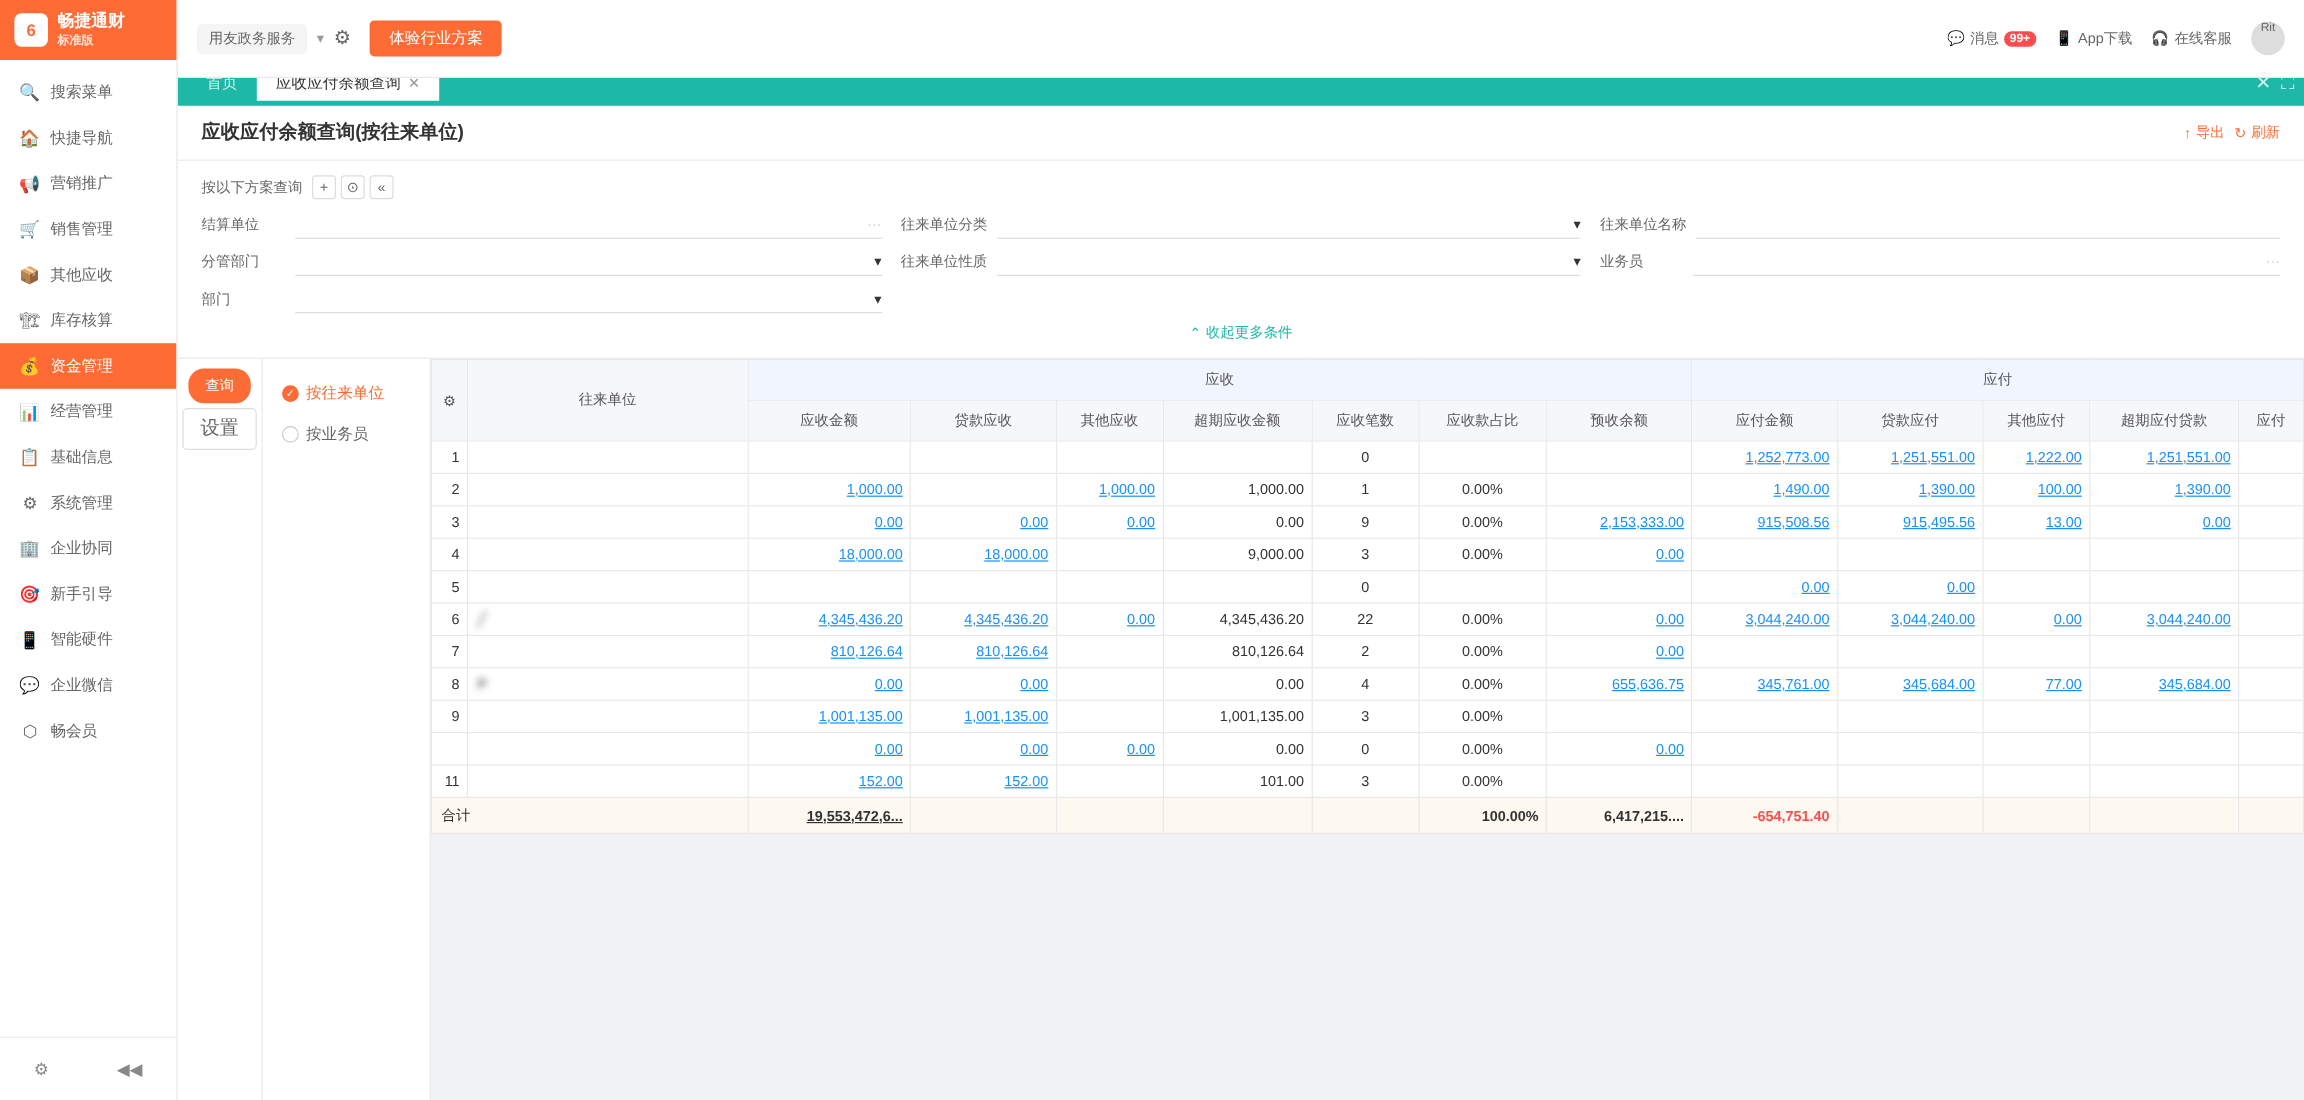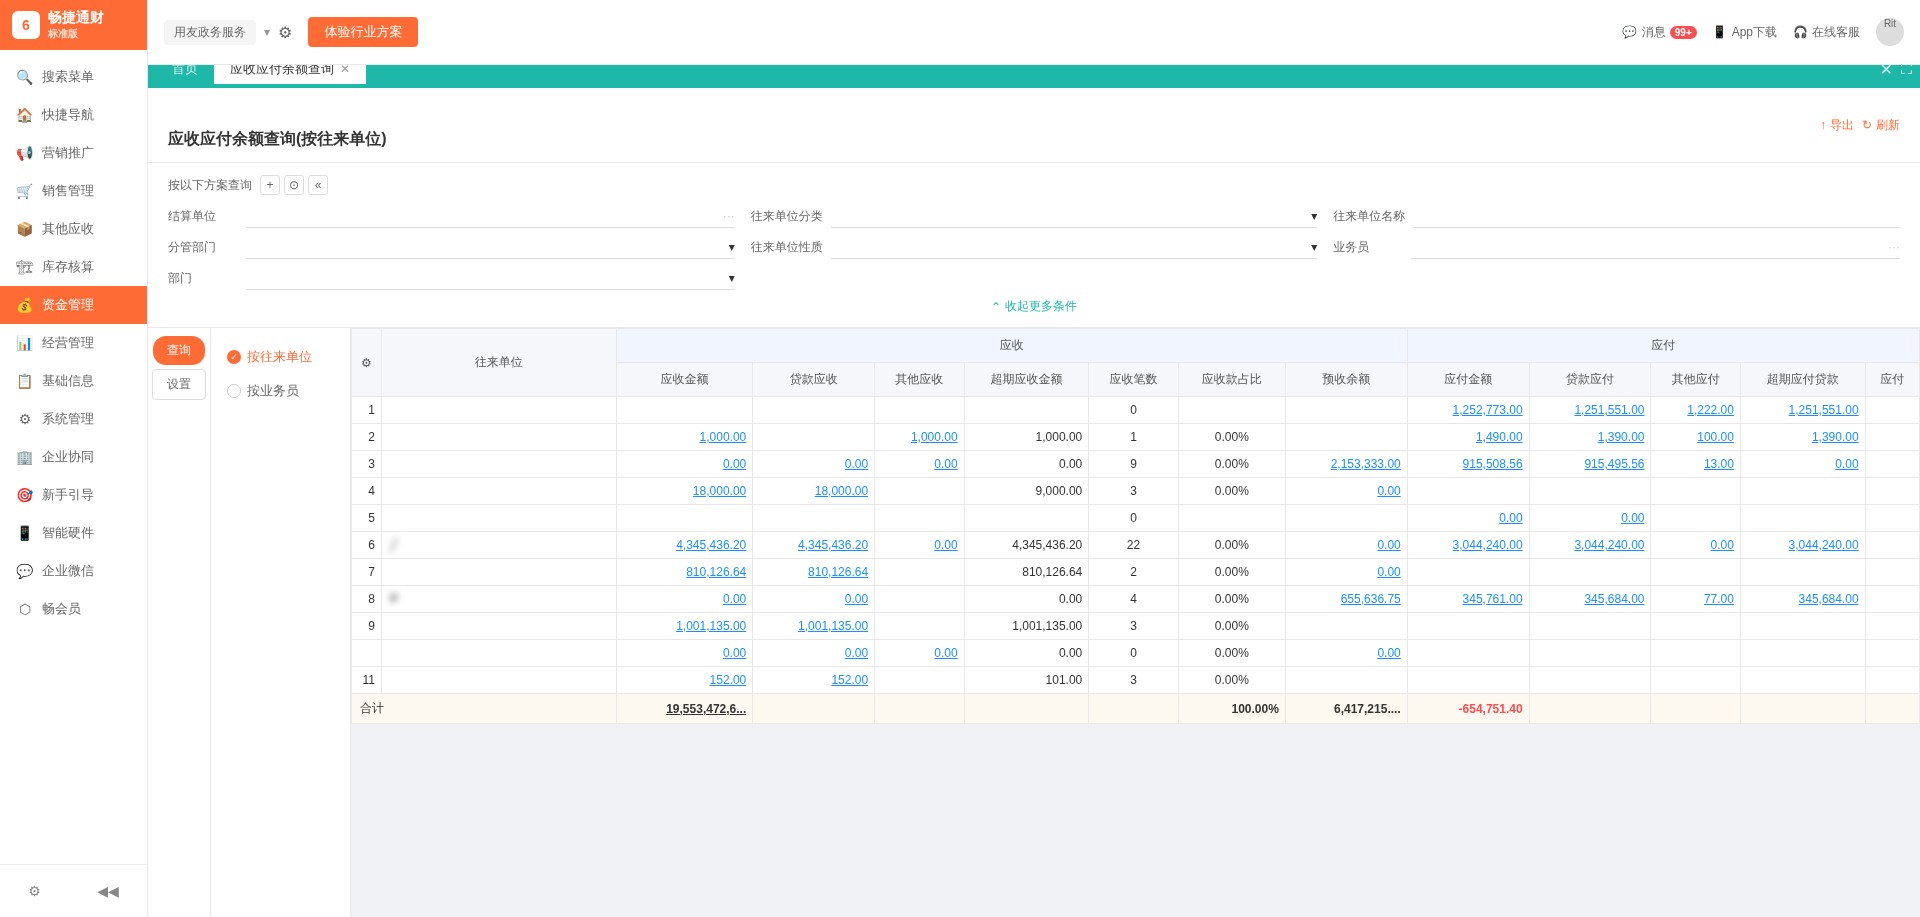--- a/index.html
+++ b/index.html
@@ -84,21 +84,21 @@
     
     .main-content {
       position: fixed; left: 148px; top: 88px; right: 0; bottom: 0;
       background: #f0f2f5; overflow: hidden; display: flex; flex-direction: column;
     }
     .page-header {
       background: #fff; padding: 12px 20px;
       display: flex; align-items: center; justify-content: space-between;
       border-bottom: 1px solid #e8e8e8;
     }
-    .page-title { font-size: 16px; font-weight: bold; color: #333; margin-top: 29px; }
+    .page-title { font-size: 16px; font-weight: bold; color: #333; }
     .page-actions { display: flex; gap: 8px; }
     .page-action-btn {
       display: flex; align-items: center; gap: 4px;
       color: #ff6b35; cursor: pointer; font-size: 12px;
     }
 
     
     .filter-area {
       background: #fff; padding: 12px 20px;
       border-bottom: 1px solid #e8e8e8;
@@ -355,21 +355,21 @@
     <div class="collapse-btn">
       <span>⌃</span>
       <span>收起更多条件</span>
     </div>
   </div>
 
   <div class="content-wrapper">
 
     <div style="display:flex;flex-direction:column;align-items:center;padding:8px 4px;background:#fff;border-right:1px solid #e8e8e8;gap:4px;">
       <button style="background:#ff6b35;color:#fff;border:none;border-radius:13px;padding:6px 14px;cursor:pointer;font-size:12px;">查询</button>
-      <button style="background:#fff;color:#666;border:1px solid #ddd;border-radius:4px;padding:6px 14px;cursor:pointer;font-size:12px;">设置</button>
+      <button style="background:#fff;color:#666;border:1px solid #ddd;border-radius:4px;padding:6px 14px;cursor:pointer;font-size:16px;">设置</button>
     </div>
 
     <div class="filter-panel">
       <div class="filter-panel-item active">
         <div class="dot">✓</div>
         <span>按往来单位</span>
       </div>
       <div class="filter-panel-item">
         <div class="dot-outline"></div>
         <span>按业务员</span>

